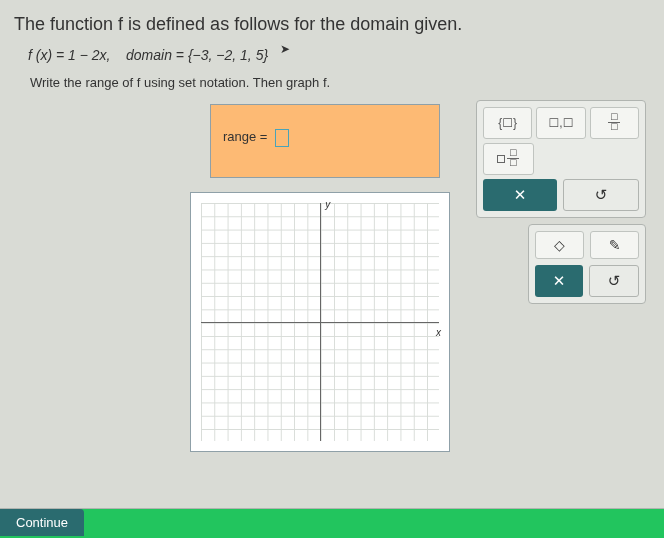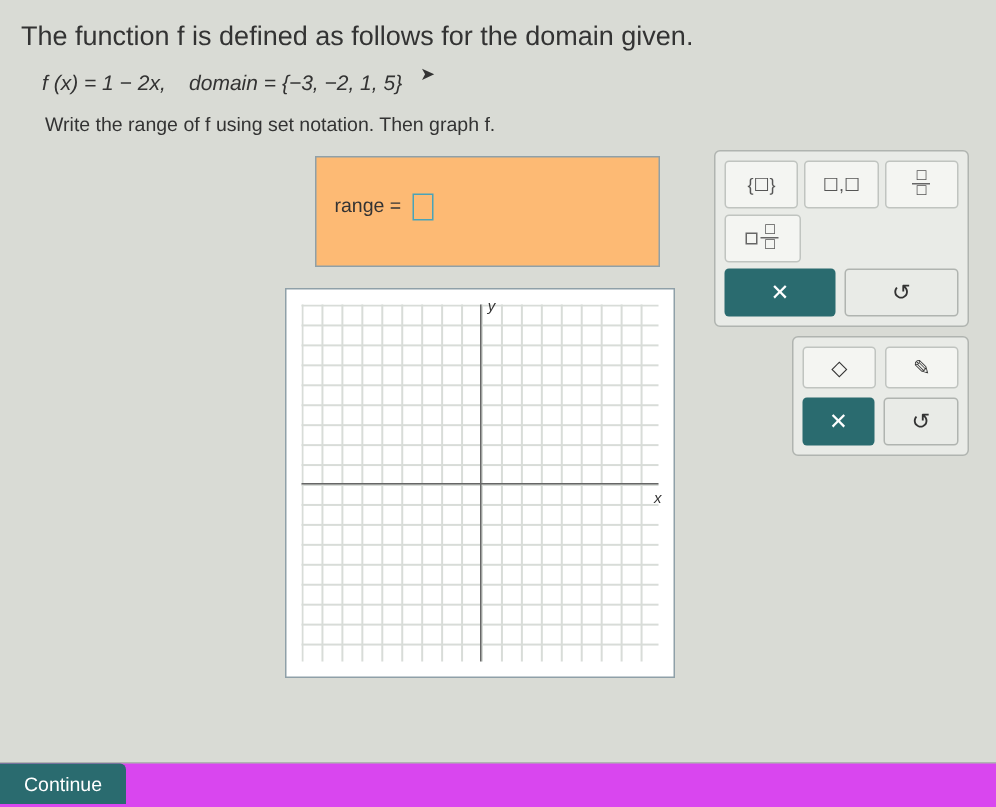--- a/index.html
+++ b/index.html
@@ -129,21 +129,21 @@
 }
 .axis-h { position:absolute; left:10px; right:10px; top:50%; height:1px; background:#666; }
 .axis-v { position:absolute; top:10px; bottom:10px; left:50%; width:1px; background:#666; }
 .axis-label-y { position:absolute; left:52%; top:6px; font-size:10px; font-style:italic; }
 .axis-label-x { position:absolute; top:52%; right:8px; font-size:10px; font-style:italic; }
 .continue-bar {
   position: absolute;
   left: 0; bottom: 0;
   width: 100%;
   height: 30px;
-  background: #d946ef;
+  background: #22c55e;
   border-top: 1px solid #b0b4b0;
 }
 .continue-btn {
   display: inline-block;
   padding: 6px 16px;
   background: #2a6b6f;
   color: #fff;
   font-size: 13px;
   cursor: pointer;
   border-top-right-radius: 4px;

